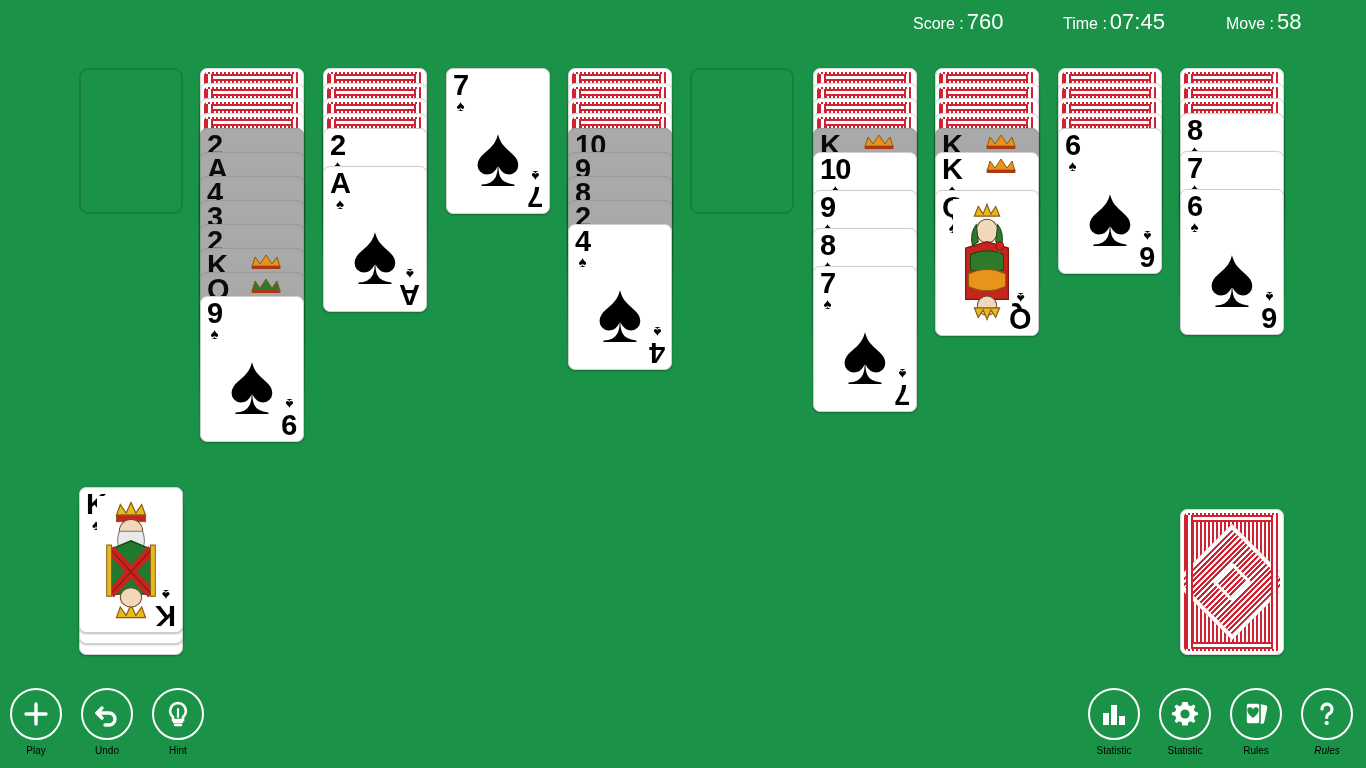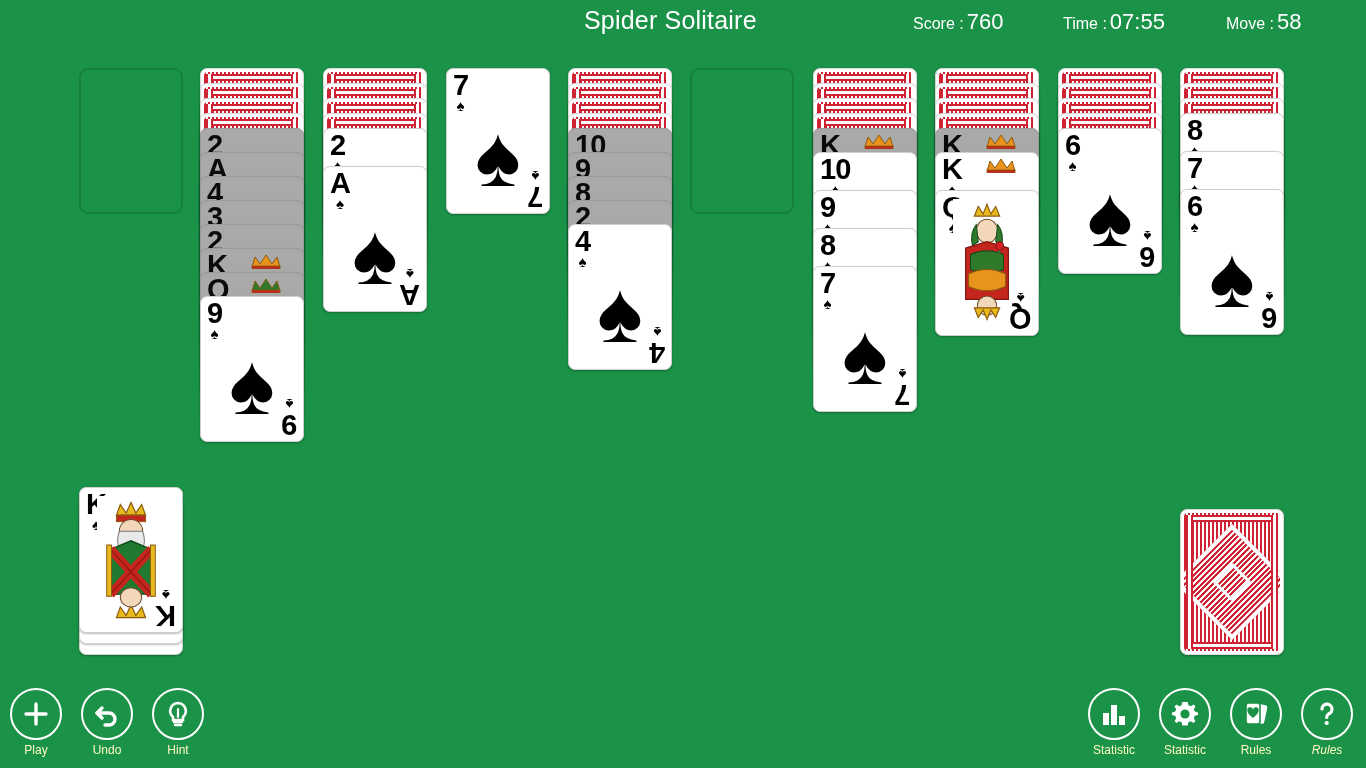--- a/index.html
+++ b/index.html
@@ -153,36 +153,35 @@
   
   .stock { position: absolute; left: 1180px; top: 509px; }
 
   
   .tb { position: absolute; bottom: 10px; text-align: center; width: 72px; }
   .tb .ring {
     width: 52px; height: 52px; margin: 0 auto;
     border: 2px solid #ffffff; border-radius: 50%;
     display: flex; align-items: center; justify-content: center;
   }
-  .tb .lbl { color: #fef9c3; font-size: 12px; margin-top: 4px; }
+  .tb .lbl { color: #000000; font-size: 10px; margin-top: 4px; }
   .tb svg { display: block; }
 </style>
 </head>
 <body>
 
 <div id="felt"></div>
 
 <div class="header">
-  <div class="title">Spider Solitaire</div>
 
   <div class="stat" id="stat-score">
     <span class="lab">Score :</span><span class="val">760</span>
   </div>
   <div class="stat" id="stat-time">
-    <span class="lab">Time :</span><span class="val">07:55</span>
+    <span class="lab">Time :</span><span class="val">07:45</span>
   </div>
   <div class="stat" id="stat-move">
     <span class="lab">Move :</span><span class="val">58</span>
   </div>
 </div>
 
 <div class="tableau" id="tableau">
     <div class="column" style="left: 79px;">
       <div class="slot"></div>
     </div>

